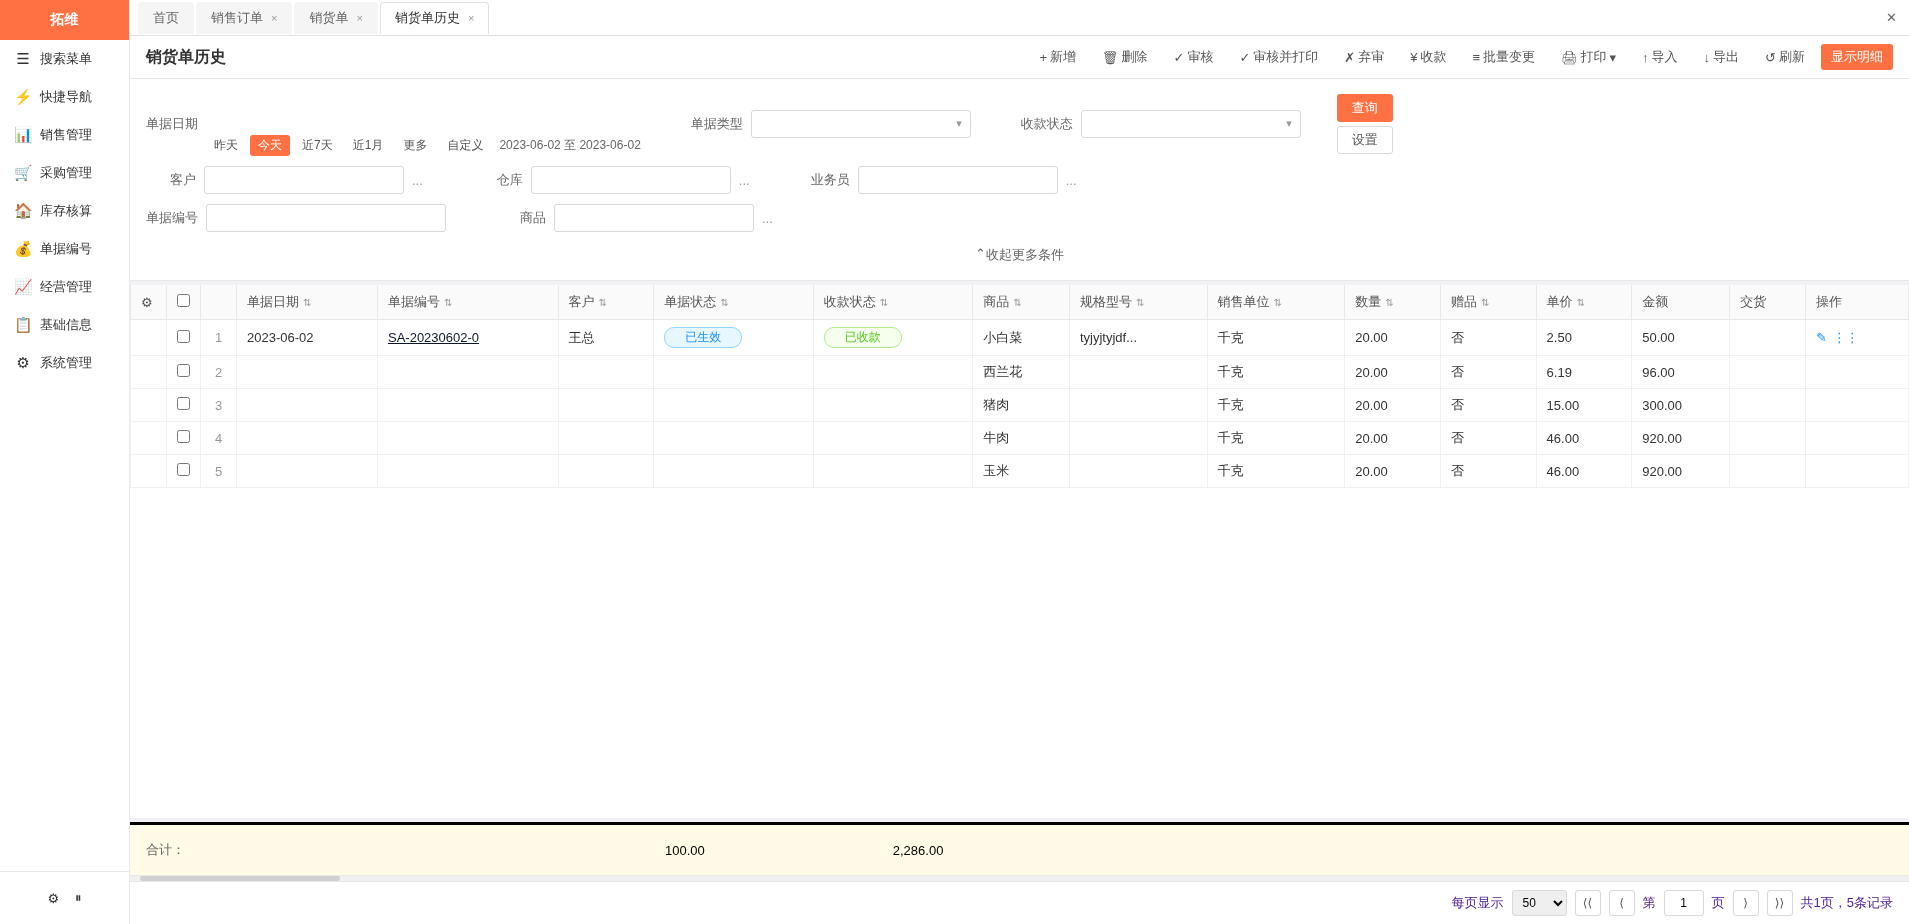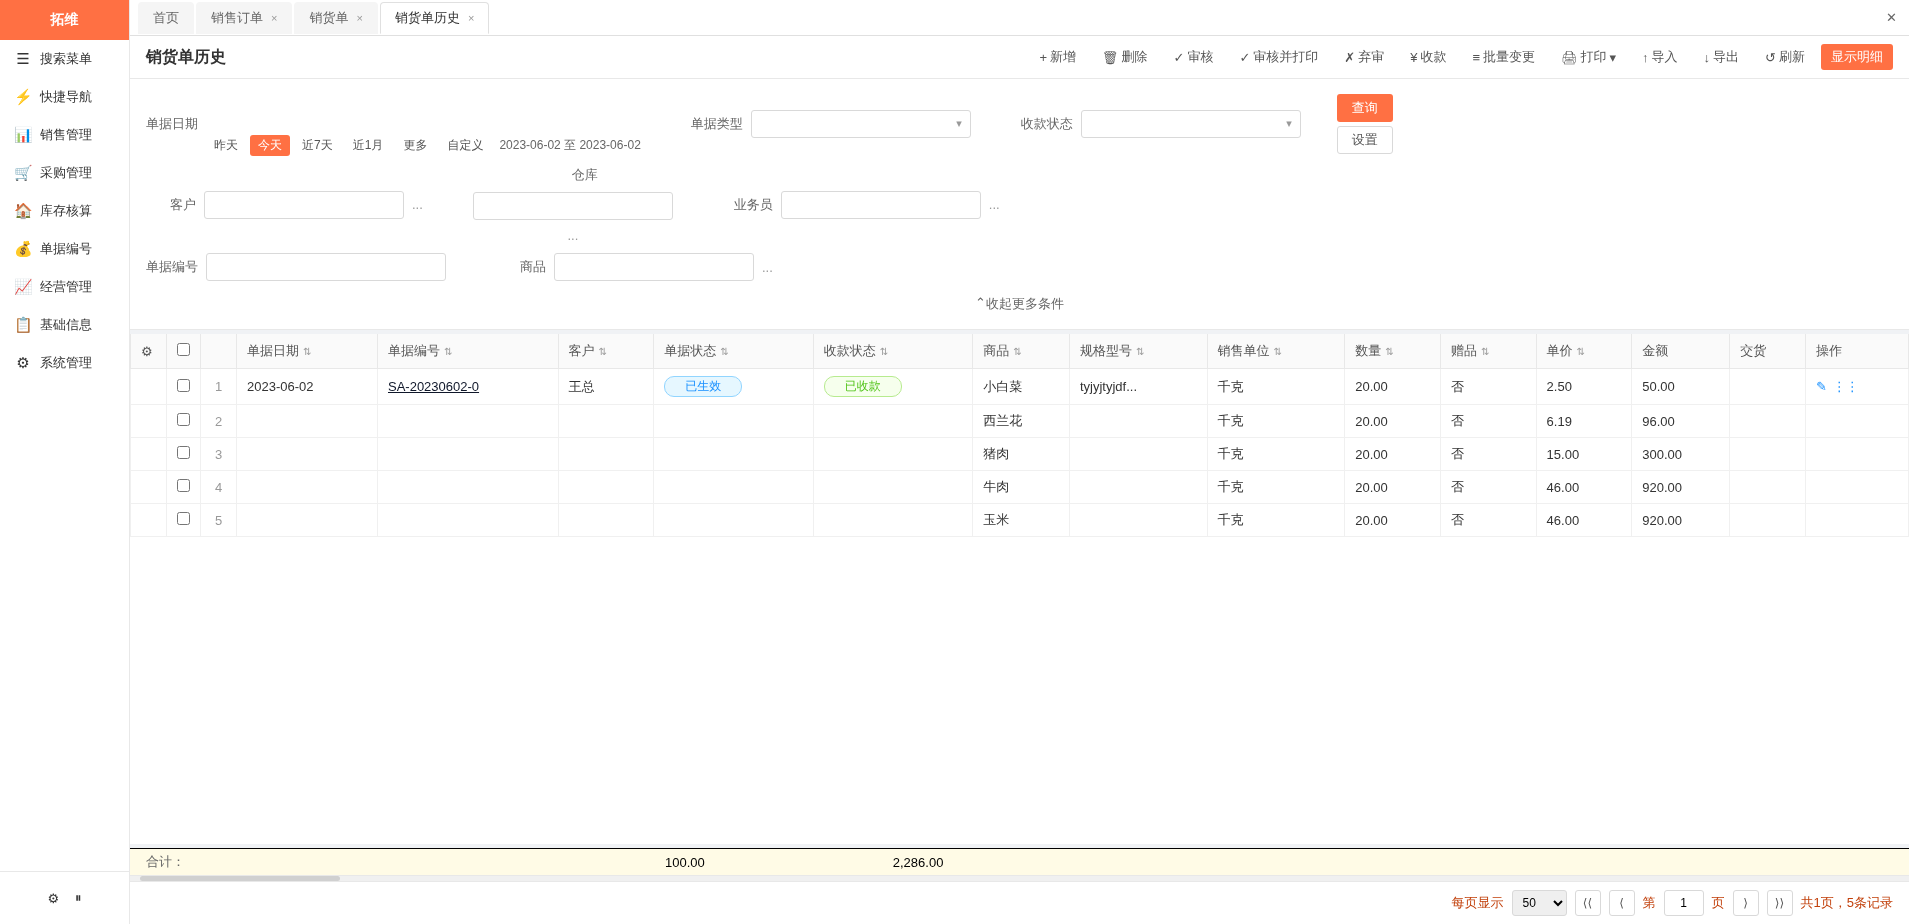--- a/index.html
+++ b/index.html
@@ -219,39 +219,39 @@
       border-radius: 10px;
       font-size: 12px;
     }
     .badge-success { background: #e6f7ff; color: #1890ff; border: 1px solid #91d5ff; }
     .badge-paid { background: #f6ffed; color: #52c41a; border: 1px solid #b7eb8f; }
     .table-link { color: #0f172a; cursor: pointer; text-decoration: underline; }
 
     
     .table-footer {
       background: #fffbe6;
-      border-top: 1px solid #000000;
-      padding: 4px 16px;
+      border-top: 3px solid #000000;
+      padding: 16px 16px;
       display: flex;
       align-items: center;
     }
     .footer-label { color: #666; margin-right: 16px; }
     .footer-total { display: flex; gap: 64px; }
 
     
     .pagination-bar {
       display: flex;
       align-items: center;
       justify-content: flex-end;
       padding: 8px 16px;
       background: #fff;
       border-top: 1px solid #e8e8e8;
       gap: 8px;
     }
-    .pagination-label { color: #c2410c; }
+    .pagination-label { color: #4c1d95; }
     .pagination-select {
       border: 1px solid #d9d9d9;
       border-radius: 3px;
       padding: 2px 6px;
       height: 26px;
       font-size: 12px;
     }
     .page-btn {
       width: 26px; height: 26px;
       border: 1px solid #d9d9d9;
@@ -480,21 +480,21 @@
           <button class="settings-btn">设置</button>
         </div>
       </div>
 
       <div class="filter-row">
         <div class="filter-item">
           <span class="filter-label">客户</span>
           <input class="filter-input" style="width: 200px;">
           <span class="filter-dots">...</span>
         </div>
-        <div class="filter-item" style="margin-left:30px;flex-direction:column;">
+        <div class="filter-item" style="margin-left:30px;">
           <span class="filter-label">仓库</span>
           <input class="filter-input" style="width: 200px;">
           <span class="filter-dots">...</span>
         </div>
         <div class="filter-item" style="margin-left:30px;">
           <span class="filter-label">业务员</span>
           <input class="filter-input" style="width: 200px;">
           <span class="filter-dots">...</span>
         </div>
       </div>

